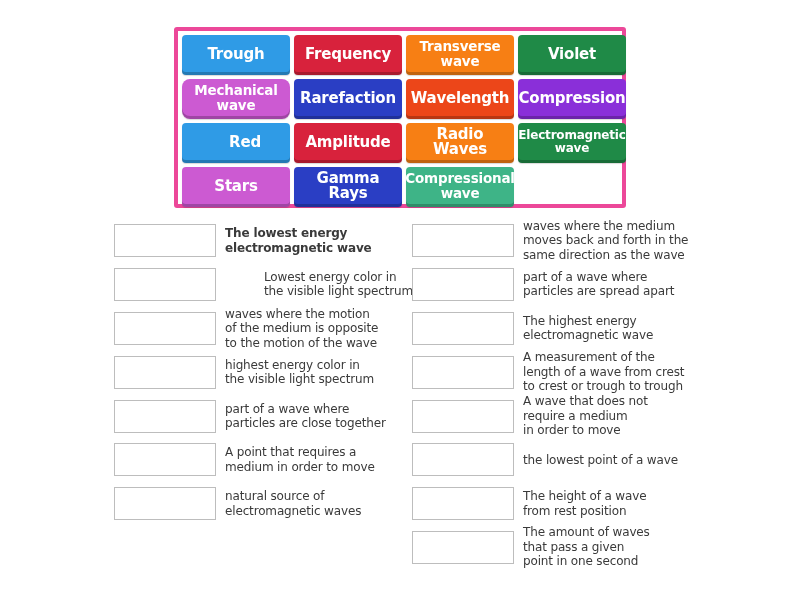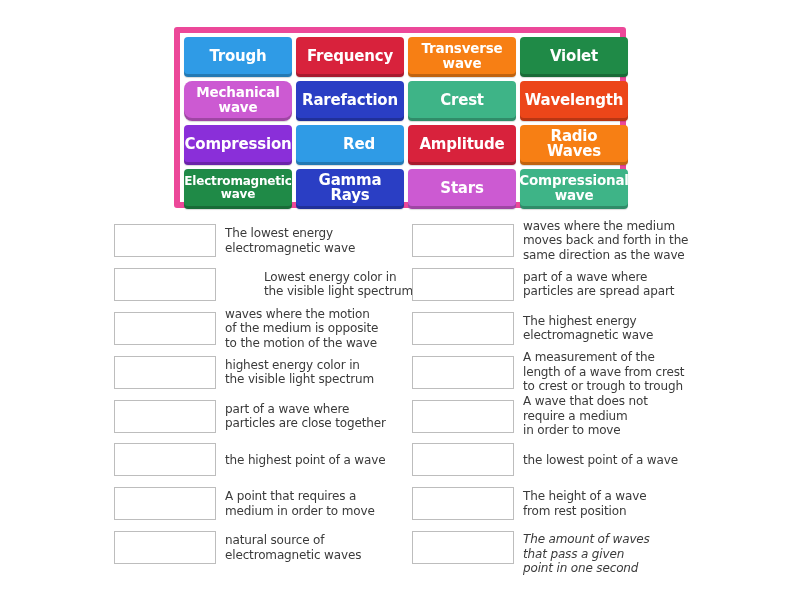--- a/index.html
+++ b/index.html
@@ -4,21 +4,21 @@
   <style>
     * { box-sizing: border-box; margin: 0; padding: 0; }
     html, body {
       width: 800px; height: 600px; background: #ffffff; overflow: hidden;
       font-family: "DejaVu Sans", "Liberation Sans", sans-serif;
     }
     .stage { position: relative; width: 800px; height: 600px; }
 
     .bank {
       position: absolute; left: 174px; top: 27px; width: 452px; height: 181px;
-      border: 6px solid #ec4899; border-radius: 3px; background: #fff;
+      border: 4px solid #ec4899; border-radius: 3px; background: #fff;
       padding: 4px 3px 3px 4px;
       display: grid;
       grid-template-columns: 108px 108px 108px 108px;
       grid-template-rows: 40px 40px 40px 40px;
       column-gap: 4px; row-gap: 4px;
     }
     .tile {
       border-radius: 4px;
       color: #ffffff;
       font-family: "DejaVu Sans", sans-serif;
@@ -67,39 +67,38 @@
 
   <div class="bank">
     <div class="tile" style="background: linear-gradient(rgb(47, 155, 230) 0%, rgb(47, 155, 230) 100%);">Trough</div>
     <div class="tile" style="background: linear-gradient(rgb(216, 34, 60) 0%, rgb(216, 34, 60) 100%);">Frequency</div>
     <div class="tile two" style="background: linear-gradient(rgb(247, 127, 20) 0%, rgb(247, 127, 20) 100%);">Transverse
 wave</div>
     <div class="tile" style="background: linear-gradient(rgb(31, 138, 71) 0%, rgb(31, 138, 71) 100%);">Violet</div>
     <div class="tile two" style="background: linear-gradient(rgb(204, 90, 210) 0%, rgb(204, 90, 210) 100%); border-radius: 8px;">Mechanical
 wave</div>
     <div class="tile" style="background: linear-gradient(rgb(42, 62, 196) 0%, rgb(42, 62, 196) 100%);">Rarefaction</div>
-    <div class="tile" style="background: linear-gradient(rgb(62, 180, 135) 0%, rgb(62, 180, 135) 100%);">Crest</div>
     <div class="tile" style="background: linear-gradient(rgb(236, 70, 25) 0%, rgb(236, 70, 25) 100%);">Wavelength</div>
     <div class="tile" style="background: linear-gradient(rgb(138, 47, 217) 0%, rgb(138, 47, 217) 100%);">Compression</div>
     <div class="tile" style="background: linear-gradient(rgb(47, 155, 230) 0%, rgb(47, 155, 230) 100%); padding-left: 20px;">Red</div>
     <div class="tile" style="background: linear-gradient(rgb(216, 34, 60) 0%, rgb(216, 34, 60) 100%);">Amplitude</div>
     <div class="tile" style="background: linear-gradient(rgb(247, 127, 20) 0%, rgb(247, 127, 20) 100%);">Radio Waves</div>
     <div class="tile small" style="background: linear-gradient(rgb(31, 138, 71) 0%, rgb(31, 138, 71) 100%);">Electromagnetic
 wave</div>
+    <div class="tile" style="background: linear-gradient(rgb(204, 90, 210) 0%, rgb(204, 90, 210) 100%);">Stars</div>
     <div class="tile" style="background: linear-gradient(rgb(42, 62, 196) 0%, rgb(42, 62, 196) 100%);">Gamma Rays</div>
-    <div class="tile" style="background: linear-gradient(rgb(204, 90, 210) 0%, rgb(204, 90, 210) 100%);">Stars</div>
     <div class="tile two" style="background: linear-gradient(rgb(62, 180, 135) 0%, rgb(62, 180, 135) 100%);">Compressional
 wave</div>
   </div>
 
   <div class="pairs">
     <div class="col left">
       <div class="row">
         <div class="drop"></div>
-        <div class="clue" style="top: 8px;">The lowest energy
+        <div class="clue" style="top: 8px; font-weight: bold;">The lowest energy
 electromagnetic wave</div>
       </div>
       <div class="row">
         <div class="drop"></div>
         <div class="clue" style="top: 8px; margin-left: 39px;">Lowest energy color in
 the visible light spectrum</div>
       </div>
       <div class="row">
         <div class="drop"></div>
         <div class="clue" style="top: 0.75px;">waves where the motion
@@ -108,24 +107,20 @@
       </div>
       <div class="row">
         <div class="drop"></div>
         <div class="clue" style="top: 8px;">highest energy color in
 the visible light spectrum</div>
       </div>
       <div class="row">
         <div class="drop"></div>
         <div class="clue" style="top: 8px;">part of a wave where
 particles are close together</div>
-      </div>
-      <div class="row">
-        <div class="drop"></div>
-        <div class="clue" style="top: 15.25px;">the highest point of a wave</div>
       </div>
       <div class="row">
         <div class="drop"></div>
         <div class="clue" style="top: 8px;">A point that requires a
 medium in order to move</div>
       </div>
       <div class="row">
         <div class="drop"></div>
         <div class="clue" style="top: 8px;">natural source of
 electromagnetic waves</div>
@@ -165,19 +160,19 @@
         <div class="drop"></div>
         <div class="clue" style="top: 15.25px;">the lowest point of a wave</div>
       </div>
       <div class="row">
         <div class="drop"></div>
         <div class="clue" style="top: 8px;">The height of a wave
 from rest position</div>
       </div>
       <div class="row">
         <div class="drop"></div>
-        <div class="clue" style="top: 7px; font-style: italic;">The amount of waves
+        <div class="clue" style="top: 0;">The amount of waves
 that pass a given
 point in one second</div>
       </div>
     </div>
   </div>
 </div>
 
 </body></html>

